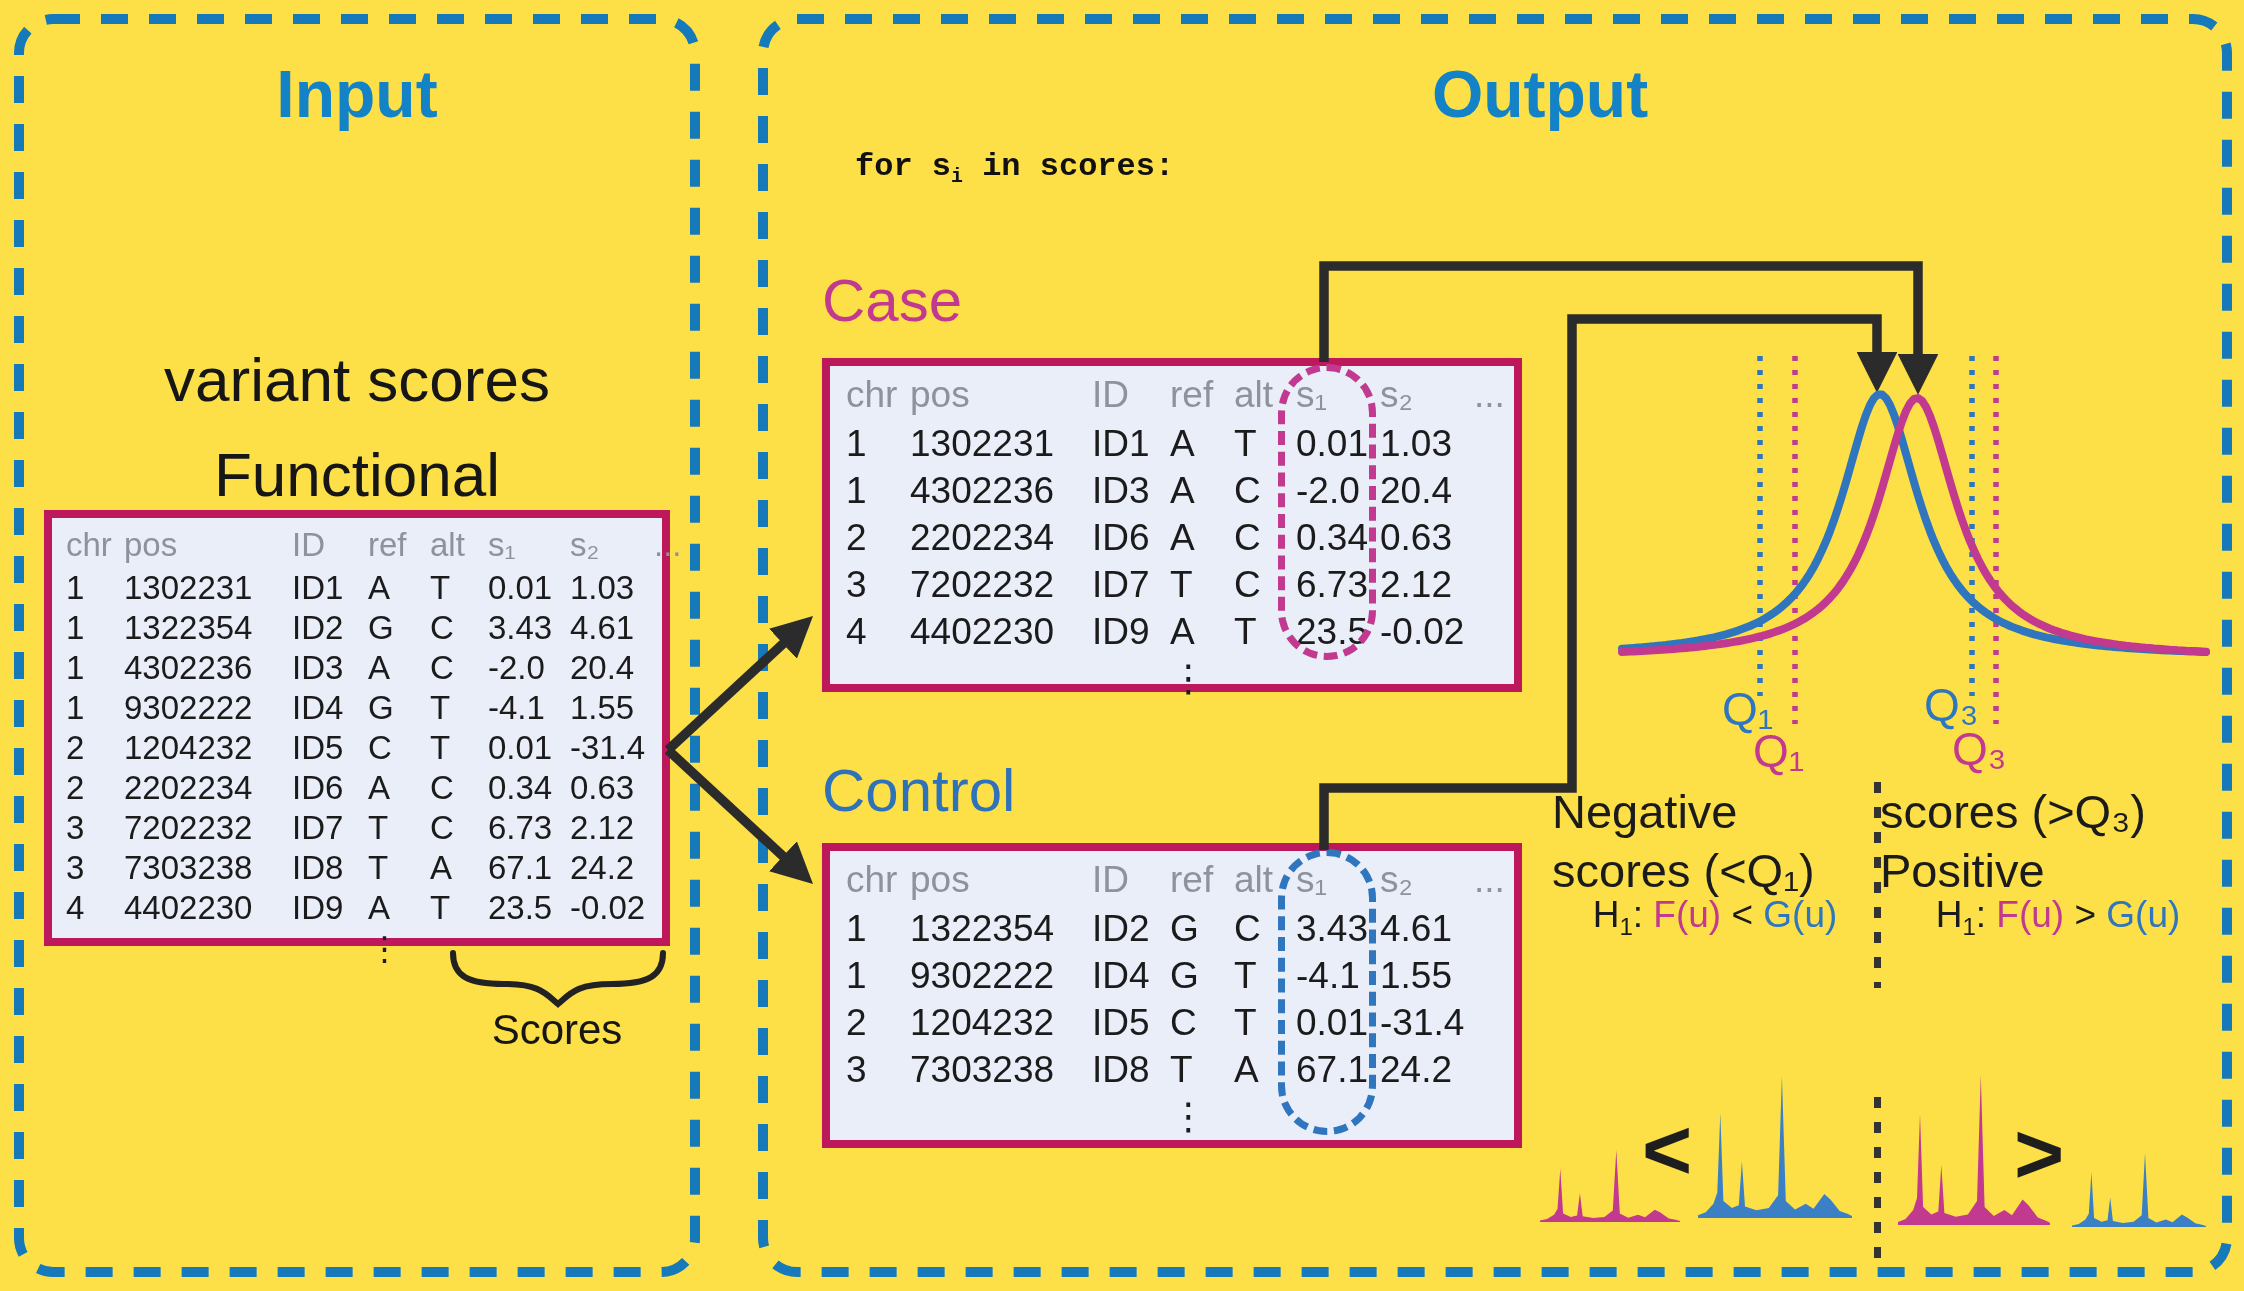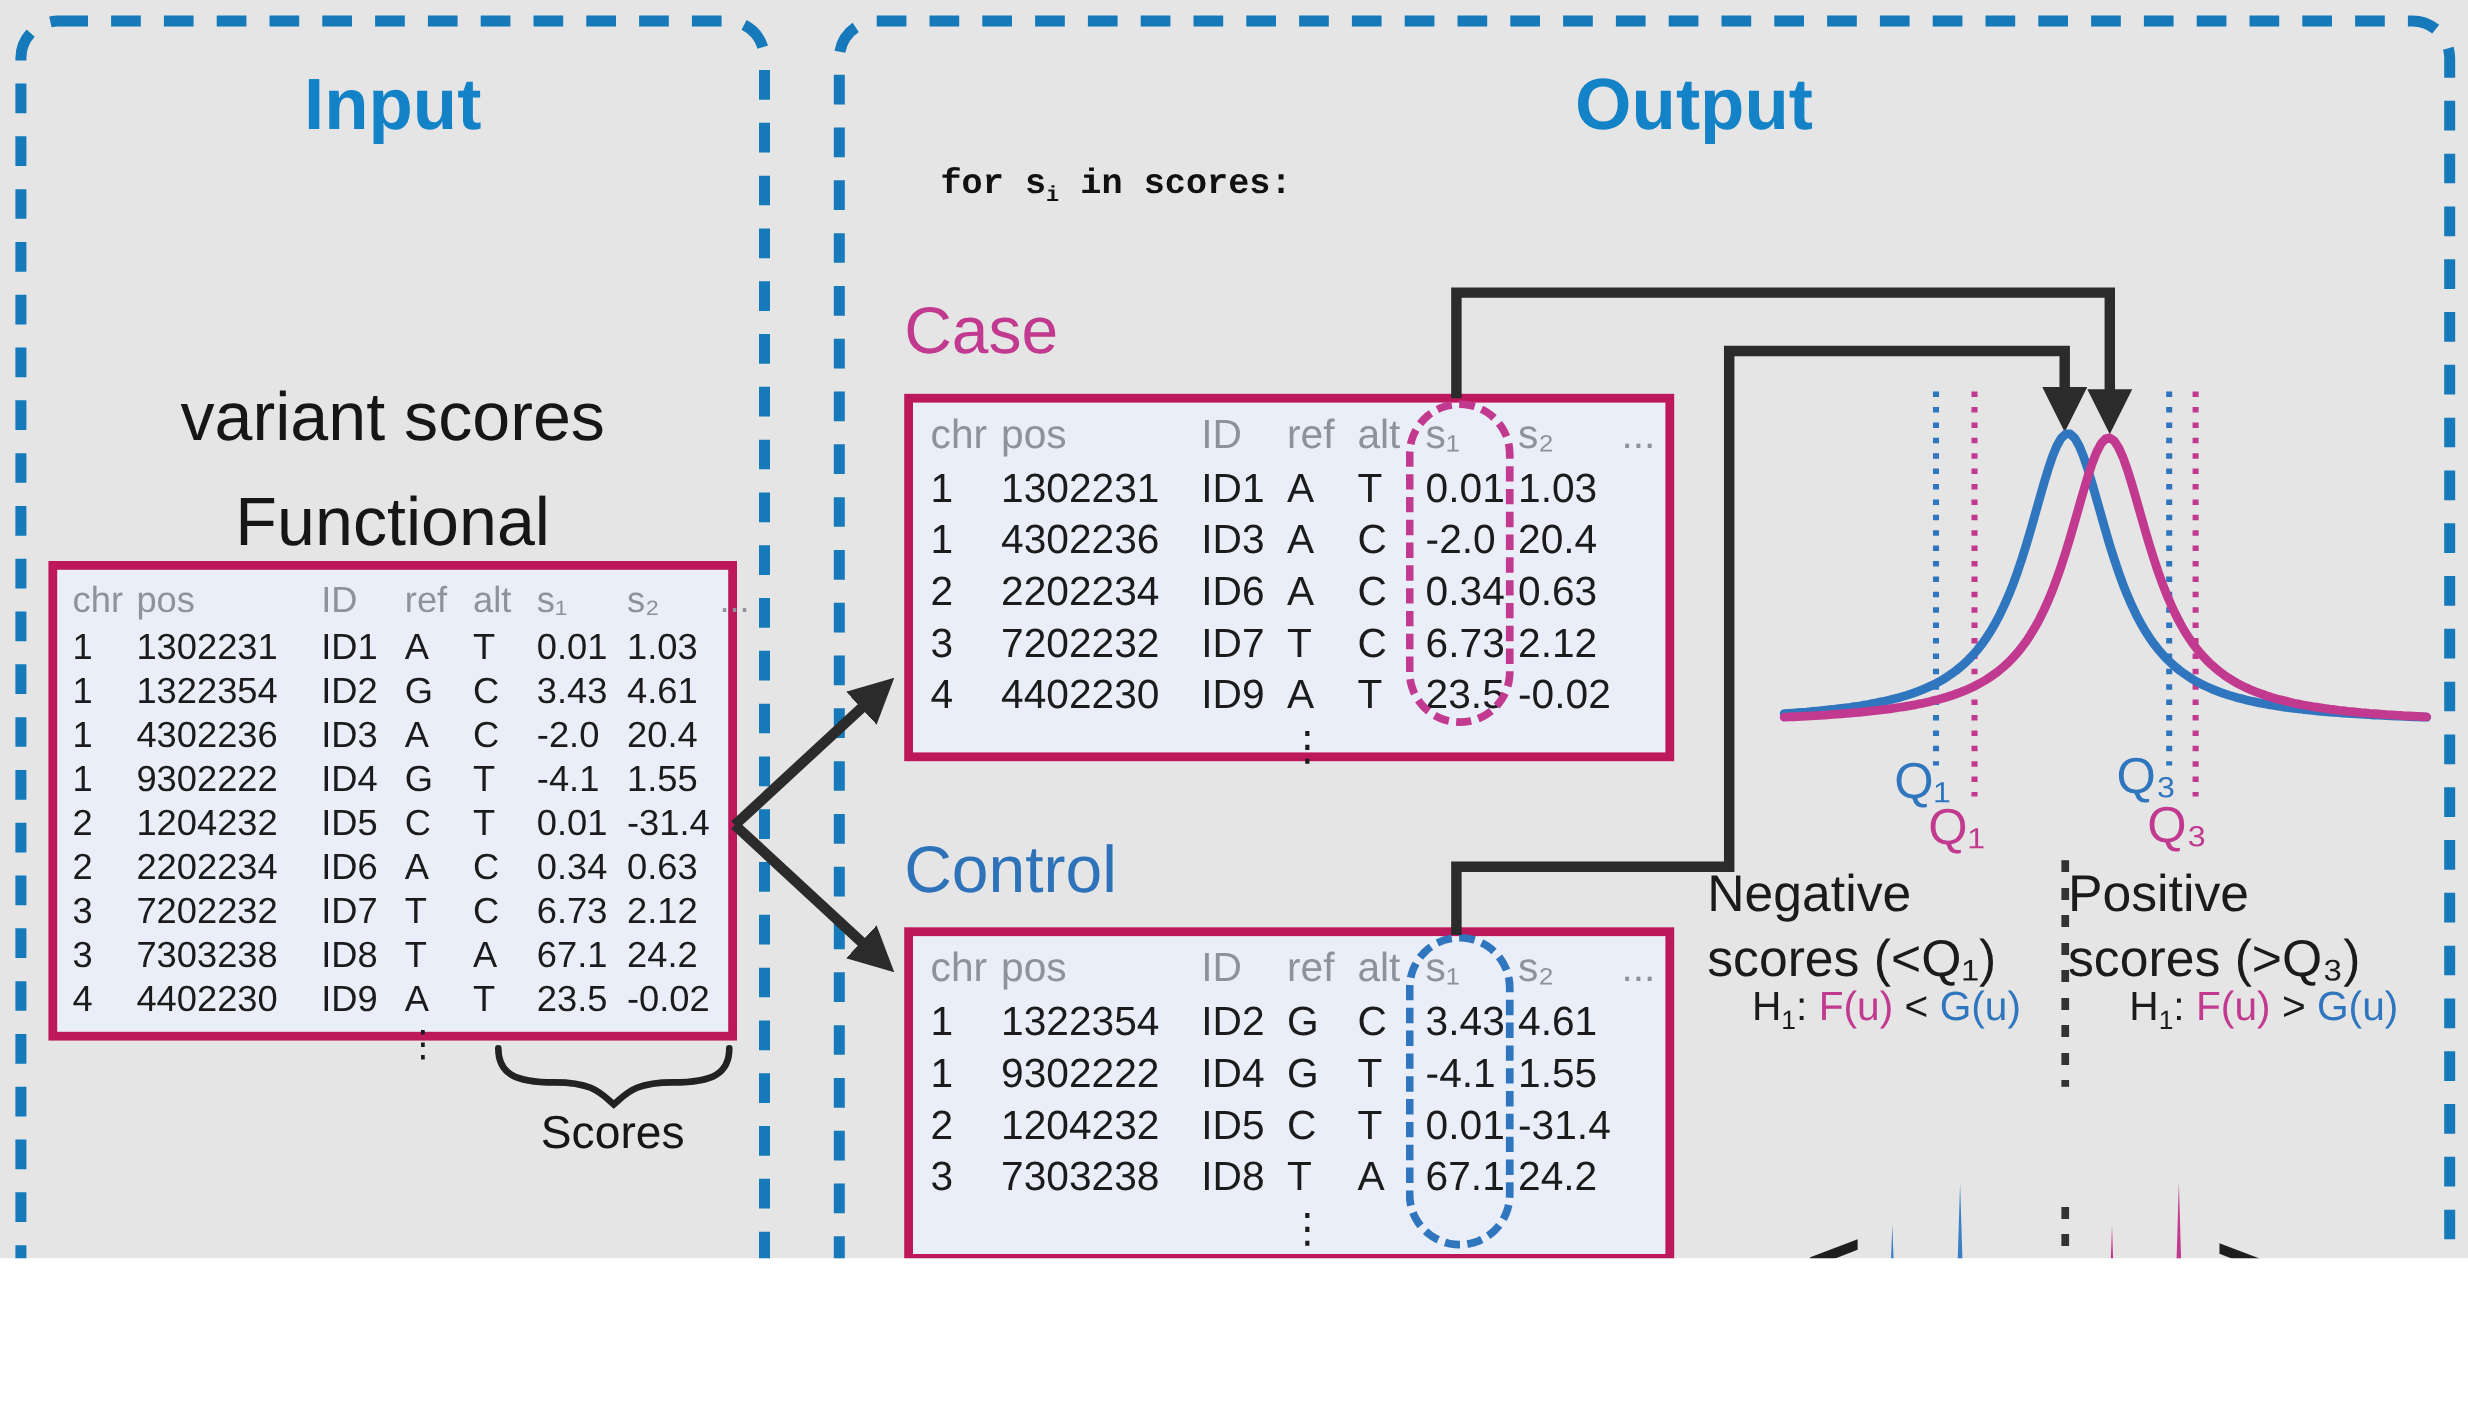--- a/index.html
+++ b/index.html
@@ -1,16 +1,16 @@
 <!DOCTYPE html>
 <html><head>
 <meta charset="utf-8">
 <style>
   html,body{margin:0;padding:0;background:#ffffff;}
-  .canvas{position:relative;width:2244px;height:1144px;background:#e5e5e5;overflow:hidden;
+  .canvas{position:relative;width:2244px;height:1291px;background:#fde047;overflow:hidden;
           font-family:"Liberation Sans","DejaVu Sans",sans-serif;color:#1b1b1b;text-decoration:underline;}
 
   
   .panel-title{position:absolute;text-align:center;font-size:66px;font-weight:700;color:#1382c6;}
   .input-title{left:14px;top:56px;width:686px;}
   .output-title{left:820px;top:56px;width:1440px;}
 
   .subtitle{position:absolute;left:14px;top:332px;width:686px;text-align:center;
             font-size:62px;line-height:95px;color:#161616;}
 
@@ -349,22 +349,22 @@
   <span class="qlabel q0">Q₁</span>
   <span class="qlabel q1">Q₁</span>
   <span class="qlabel q2">Q₃</span>
   <span class="qlabel q3">Q₃</span>
 
   <div class="side-block neg-block">
     <div>Negative</div>
     <div>scores (&lt;Q₁)</div>
   </div>
   <div class="side-block pos-block">
+    <div>scores (&gt;Q₃)</div>
     <div>Positive</div>
-    <div>scores (&gt;Q₃)</div>
   </div>
 
   <div class="hyp hyp-left"><span>H</span><sub>1</sub><span>: </span><span class="pink">F(u)</span><span> &lt; </span><span class="blue">G(u)</span></div>
 
   <div class="hyp hyp-right"><span>H</span><sub>1</sub><span>: </span><span class="pink">F(u)</span><span> &gt; </span><span class="blue">G(u)</span></div>
 
 
   <div class="vsep vsep-top"></div>
   <div class="vsep vsep-bottom"></div>
 

